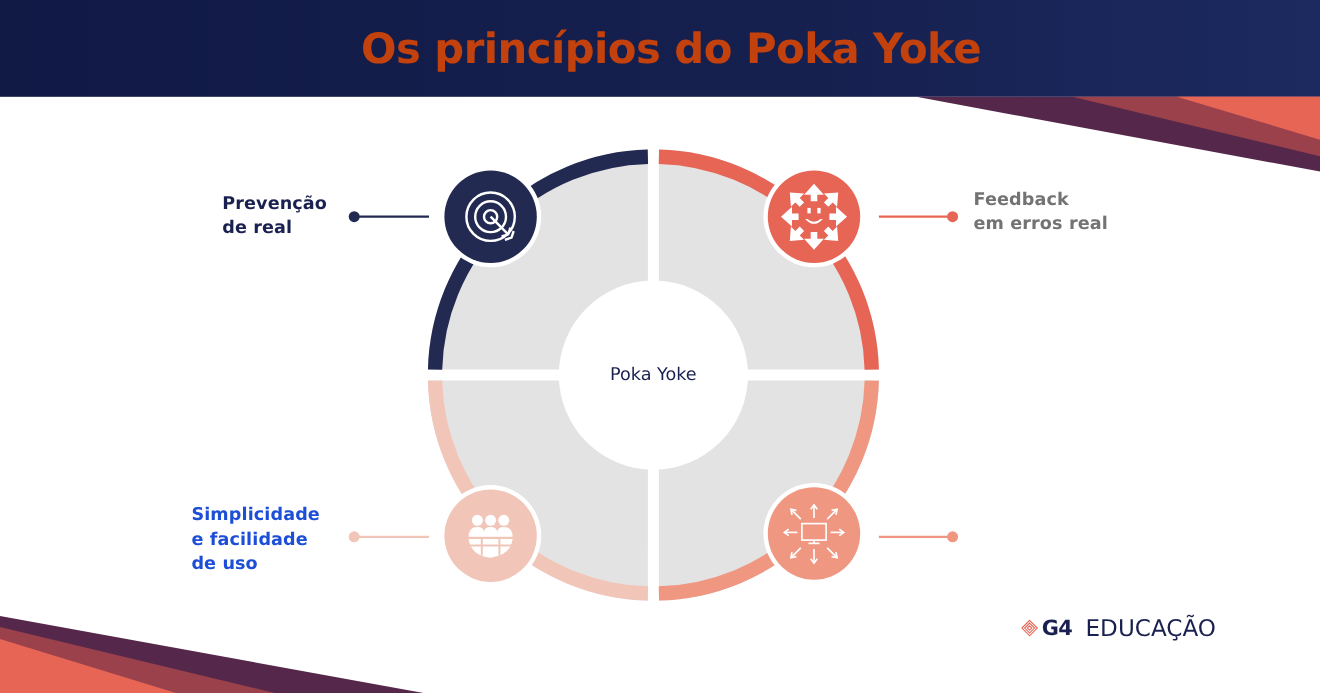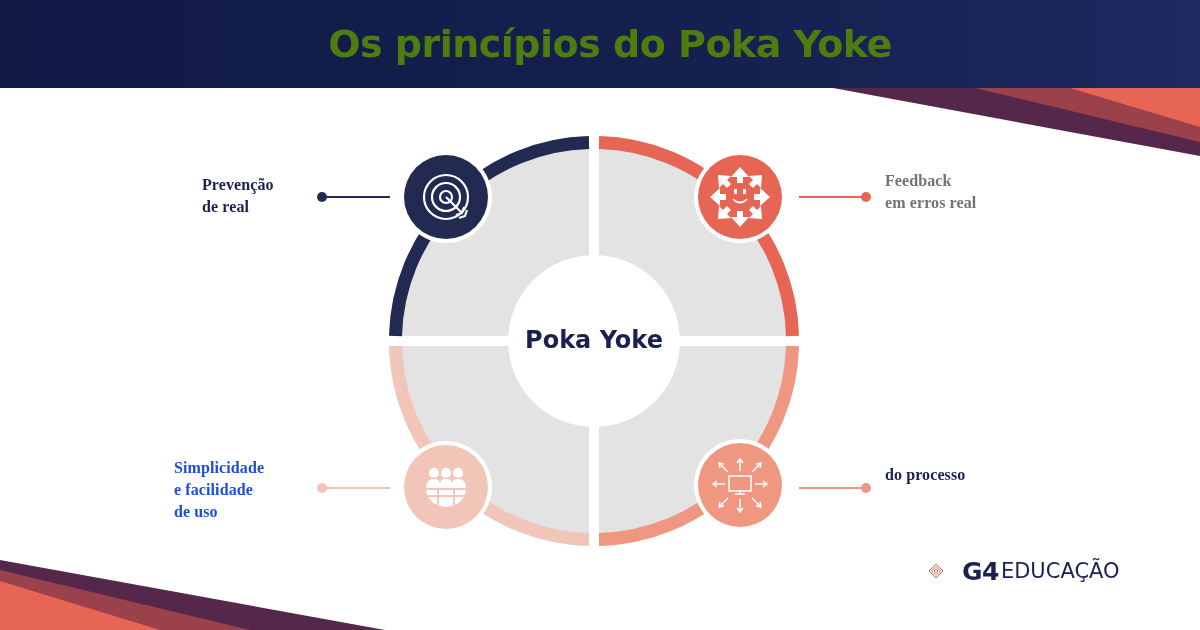--- a/index.html
+++ b/index.html
@@ -11,35 +11,35 @@
   }
   .title {
     position: absolute; left: 0; top: 0; width: 1200px; height: 88px;
     text-align: center; line-height: 88px;
     font-size: 38px; font-weight: bold; letter-spacing: -0.5px;
   }
   .deco { position: absolute; left: 0; top: 0; width: 1200px; height: 630px; pointer-events: none; }
   .diagram { position: absolute; left: 0; top: 0; width: 1200px; height: 630px; }
   .label {
     position: absolute; font-size: 16px; font-weight: bold; line-height: 22px;
-    white-space: nowrap; letter-spacing: 0.1px; font-family: Liberation Serif, serif;
+    white-space: nowrap; letter-spacing: 0.1px;
   }
   .center-label {
     position: absolute; left: 509px; top: 326px; width: 170px; text-align: center;
-    font-size: 24px; font-weight: bold; line-height: 28px;
+    font-size: 16px; font-weight: normal; line-height: 28px;
   }
   .logo { position: absolute; left: 928px; top: 556px; height: 30px; display: flex; align-items: center; }
-  .logo-g4 { font-size: 25px; font-weight: bold; letter-spacing: -0.5px; margin-left: 18px; }
-  .logo-edu { font-size: 21px; font-weight: normal; letter-spacing: 0px; margin-left: 2px; }
+  .logo-g4 { font-size: 19px; font-weight: bold; letter-spacing: -0.5px; margin-left: 3px; }
+  .logo-edu { font-size: 21px; font-weight: normal; letter-spacing: 0px; margin-left: 12px; }
 </style>
 </head>
 <body>
 
 <div class="header"></div>
-<div class="title" style="color:#4d7c0f;padding-left:20px;">Os princípios do Poka Yoke</div>
+<div class="title" style="color:#c2410c;padding-left:20px;">Os princípios do Poka Yoke</div>
 
 <svg class="deco" viewBox="0 0 1200 630">
 
   <polygon points="833,88 1200,88 1200,156" fill="#55284b"></polygon>
   <polygon points="975,88 1200,88 1200,142" fill="#9b414c"></polygon>
   <polygon points="1070,88 1200,88 1200,127" fill="#e76555"></polygon>
 
   <polygon points="0,560 385,630 0,630" fill="#55284b"></polygon>
   <polygon points="0,570 250,630 0,630" fill="#9b414c"></polygon>
   <polygon points="0,581 160,630 0,630" fill="#e76555"></polygon>
@@ -178,21 +178,20 @@
   <div>em erros real</div>
 </div>
 
 <div class="label" style="left:174px; top:457px; color:#1d4ed8;">
   <div>Simplicidade</div>
   <div>e facilidade</div>
   <div>de uso</div>
 </div>
 
 <div class="label" style="left:885px; top:464px; color:#1a2150;">
-  <div>do processo</div>
 </div>
 
 <div class="logo">
   <svg width="16" height="16" viewBox="0 0 16 16">
     <g fill="none" stroke="#e76555" stroke-width="1">
       <polygon points="8,1 15,8 8,15 1,8"></polygon>
       <polygon points="8,3.5 12.5,8 8,12.5 3.5,8"></polygon>
       <polygon points="8,6 10,8 8,10 6,8"></polygon>
     </g>
   </svg>

